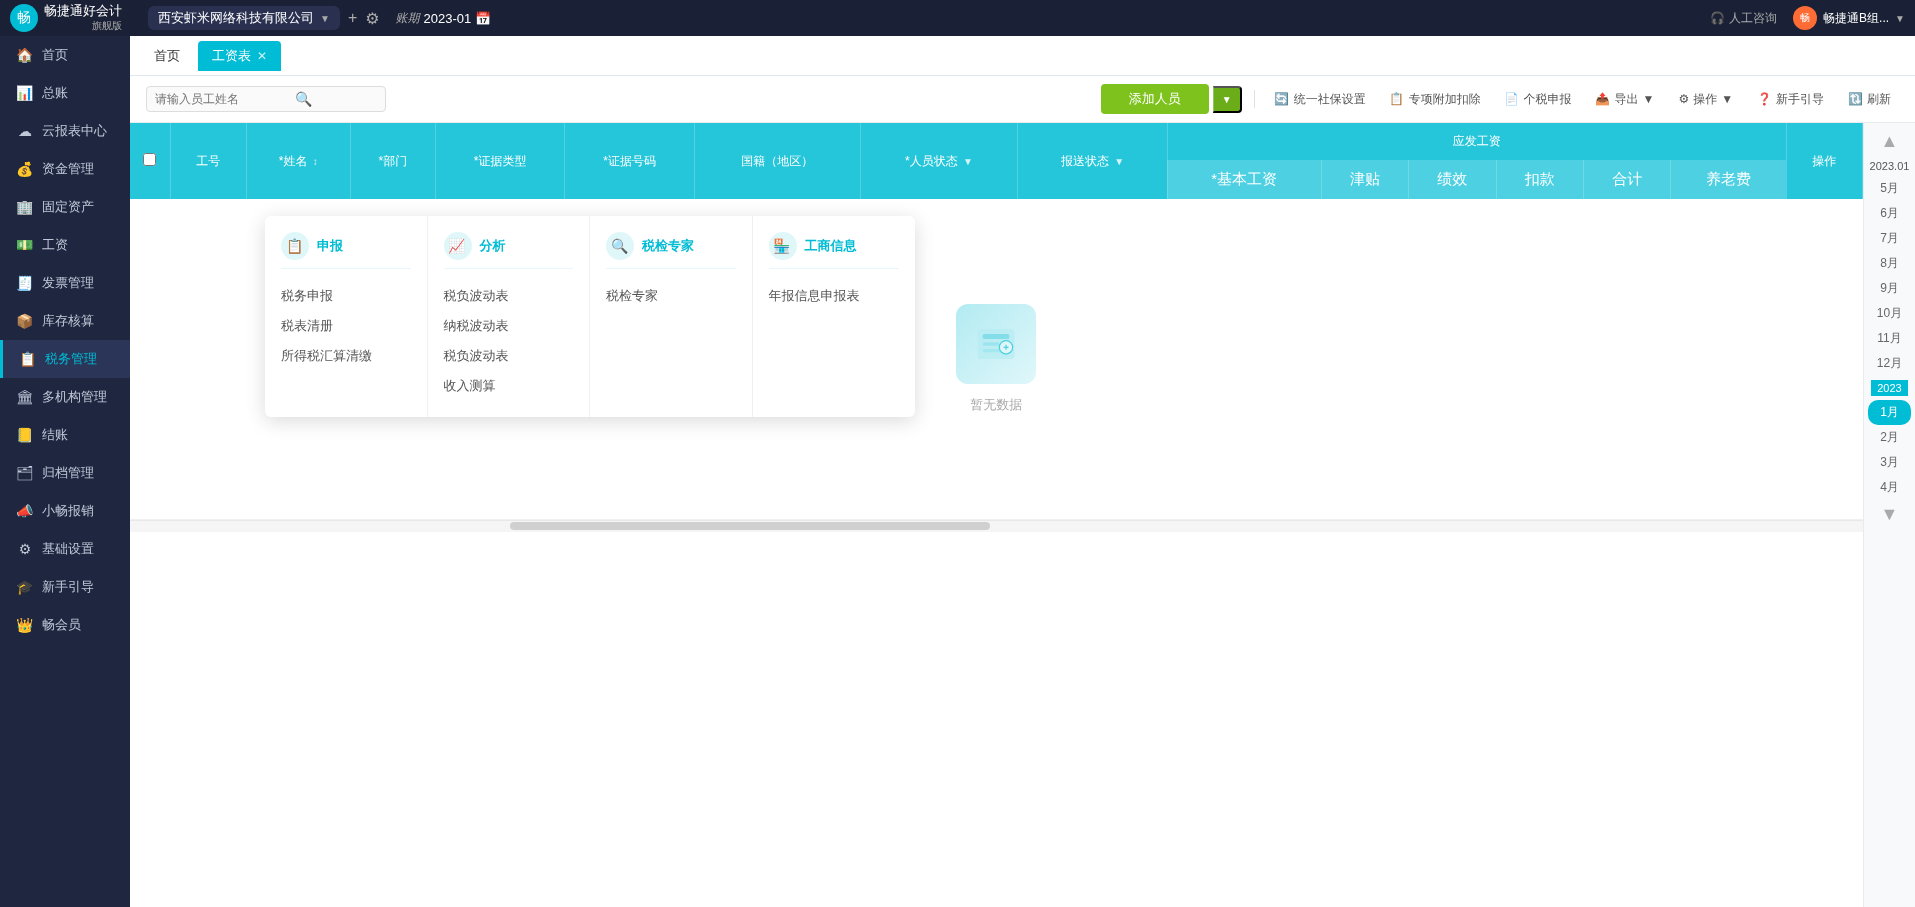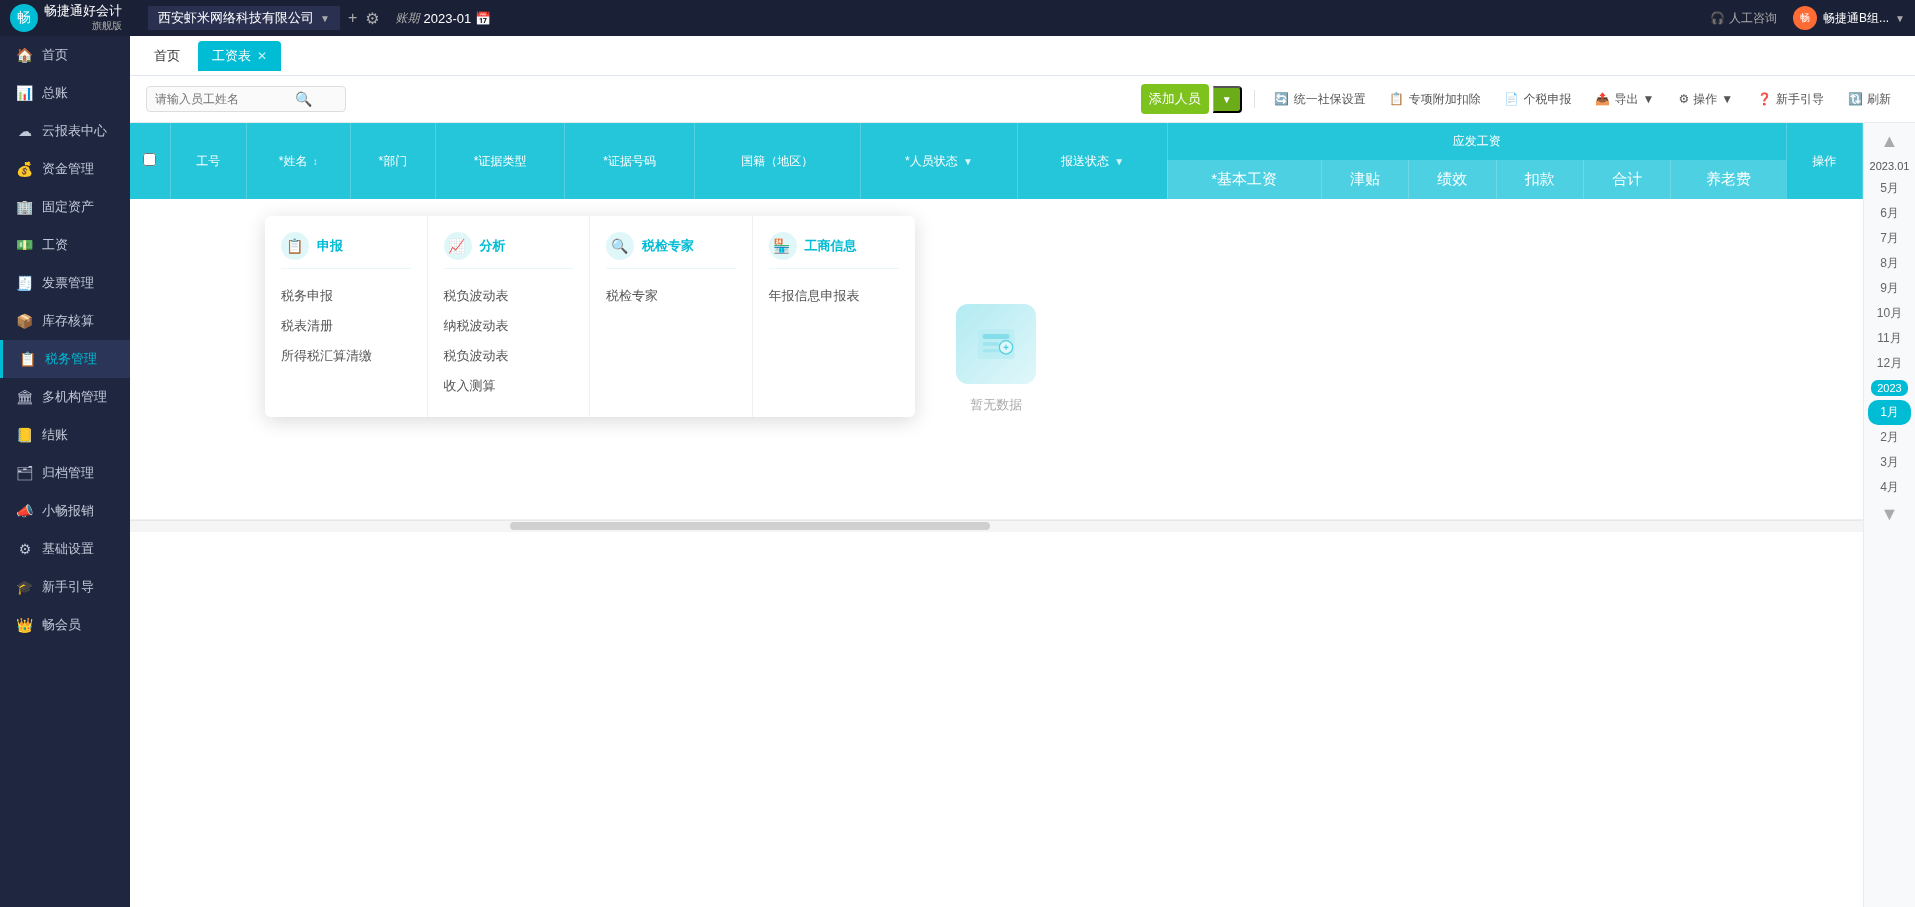--- a/index.html
+++ b/index.html
@@ -7,21 +7,21 @@
 
     
     .top-bar {
       display: flex; align-items: center; height: 36px;
       background: #1a2035; color: #fff; padding: 0 10px; position: relative; z-index: 100;
     }
     .logo-area { display: flex; align-items: center; width: 130px; }
     .logo-icon { width: 28px; height: 28px; background: #00bcd4; border-radius: 50%; display: flex; align-items: center; justify-content: center; font-size: 14px; color: #fff; margin-right: 6px; flex-shrink: 0; }
     .logo-text { font-size: 13px; color: #fff; line-height: 1.2; }
     .logo-sub { font-size: 10px; color: #aaa; text-align: right; }
-    .company-selector { display: flex; align-items: center; gap: 6px; background: #2a3050; border-radius: 0; padding: 3px 10px; cursor: pointer; margin-left: 8px; }
+    .company-selector { display: flex; align-items: center; gap: 6px; background: #2a3050; border-radius: 6px; padding: 3px 10px; cursor: pointer; margin-left: 8px; }
     .company-name { color: #fff; font-size: 13px; }
     .chevron-down { color: #aaa; font-size: 10px; }
     .top-actions { display: flex; align-items: center; gap: 8px; margin-left: 8px; }
     .top-action-btn { color: #aaa; cursor: pointer; font-size: 16px; }
     .period-label { color: #aaa; font-size: 12px; margin-left: 16px; font-style: italic; }
     .period-value { color: #fff; font-size: 13px; margin-left: 4px; }
     .calendar-icon { color: #00bcd4; margin-left: 4px; cursor: pointer; font-size: 13px; }
     .top-right { margin-left: auto; display: flex; align-items: center; gap: 16px; }
     .service-btn { display: flex; align-items: center; gap: 4px; color: #aaa; font-size: 12px; cursor: pointer; }
     .user-area { display: flex; align-items: center; gap: 6px; cursor: pointer; }
@@ -42,24 +42,24 @@
 
     
     .tab-bar { display: flex; align-items: center; background: #fff; border-bottom: 1px solid #e0e6ed; height: 40px; padding: 0 10px; gap: 4px; }
     .tab { display: flex; align-items: center; gap: 6px; padding: 6px 14px; border-radius: 4px 4px 0 0; cursor: pointer; font-size: 13px; color: #666; }
     .tab.home { color: #333; }
     .tab.active { background: #00bcd4; color: #fff; text-align: right; }
     .tab-close { font-size: 12px; color: rgba(255,255,255,0.8); cursor: pointer; }
 
     
     .toolbar { display: flex; align-items: center; background: #fff; padding: 8px 16px; gap: 8px; border-bottom: 1px solid #e8ecf0; }
-    .search-input-wrap { display: flex; align-items: center; border: 1px solid #ddd; border-radius: 4px; padding: 4px 8px; background: #fafafa; width: 200px; }
+    .search-input-wrap { display: flex; align-items: center; border: 1px solid #ddd; border-radius: 4px; padding: 4px 8px; background: #fafafa; width: 240px; }
     .search-input-wrap input { border: none; background: transparent; outline: none; font-size: 12px; color: #999; width: 140px; }
     .search-icon { color: #bbb; font-size: 14px; }
-    .add-btn { background: #7ec21e; color: #fff; border: none; border-radius: 4px; padding: 6px 8px; font-size: 13px; cursor: pointer; display: flex; align-items: center; gap: 4px; }
+    .add-btn { background: #7ec21e; color: #fff; border: none; border-radius: 4px; padding: 6px 28px; font-size: 13px; cursor: pointer; display: flex; align-items: center; gap: 4px; }
     .add-btn-arrow { background: #6aad18; border-left: 1px solid rgba(255,255,255,0.3); padding: 6px 8px; border-radius: 0 4px 4px 0; cursor: pointer; color: #fff; font-size: 10px; }
     .toolbar-action { display: flex; align-items: center; gap: 4px; color: #555; font-size: 12px; cursor: pointer; padding: 4px 8px; border-radius: 3px; }
     .toolbar-divider { width: 1px; height: 18px; background: #e0e0e0; margin: 0 4px; }
 
     
     .table-container { flex: 1; overflow: auto; background: #fff; position: relative; }
     .data-table { width: 100%; border-collapse: collapse; }
     .data-table th { background: #26c6da; color: #fff; font-size: 12px; font-weight: 500; padding: 10px 8px; text-align: center; border-right: 1px solid rgba(255,255,255,0.2); white-space: nowrap; }
     .data-table th.sub { background: #4dd0e1; font-size: 15px; margin-left: 23px; }
     .th-group { background: #26c6da; }
@@ -87,21 +87,21 @@
     .dropdown-grid { display: grid; grid-template-columns: 1fr 1fr 1fr 1fr; }
     .dropdown-col { padding: 16px; }
     .dropdown-col:not(:last-child) { border-right: 1px solid #f0f0f0; }
     .dropdown-header { display: flex; align-items: center; gap: 8px; margin-bottom: 12px; padding-bottom: 8px; border-bottom: 1px solid #e8f7fa; }
     .dropdown-header-icon { width: 28px; height: 28px; background: #e0f7fa; border-radius: 50%; display: flex; align-items: center; justify-content: center; font-size: 14px; }
     .dropdown-header-text { color: #00bcd4; font-size: 13px; font-weight: 600; }
     .dropdown-item { color: #555; font-size: 13px; padding: 6px 0; cursor: pointer; display: block; }
 
     
     .timeline-panel { width: 52px; background: #f8f9fa; border-left: 1px solid #e8ecf0; display: flex; flex-direction: column; align-items: center; padding-top: 4px; overflow-y: auto; }
-    .timeline-year { font-size: 11px; color: #fff; background: #00bcd4; border-radius: 7px; padding: 2px 6px; margin: 4px 0; }
+    .timeline-year { font-size: 11px; color: #fff; background: #00bcd4; border-radius: 0; padding: 2px 6px; margin: 4px 0; }
     .timeline-month { font-size: 12px; color: #666; padding: 4px 0; cursor: pointer; width: 100%; text-align: center; }
     .timeline-month.active { color: #fff; background: #00bcd4; border-radius: 10px; margin: 0 4px; width: calc(100% - 8px); }
     .timeline-nav { color: #aaa; font-size: 18px; cursor: pointer; padding: 4px; }
 
     
     .overlay { position: fixed; top: 36px; left: 0; right: 0; bottom: 0; z-index: 998; }
   </style>
 </head>
 <body>
 

